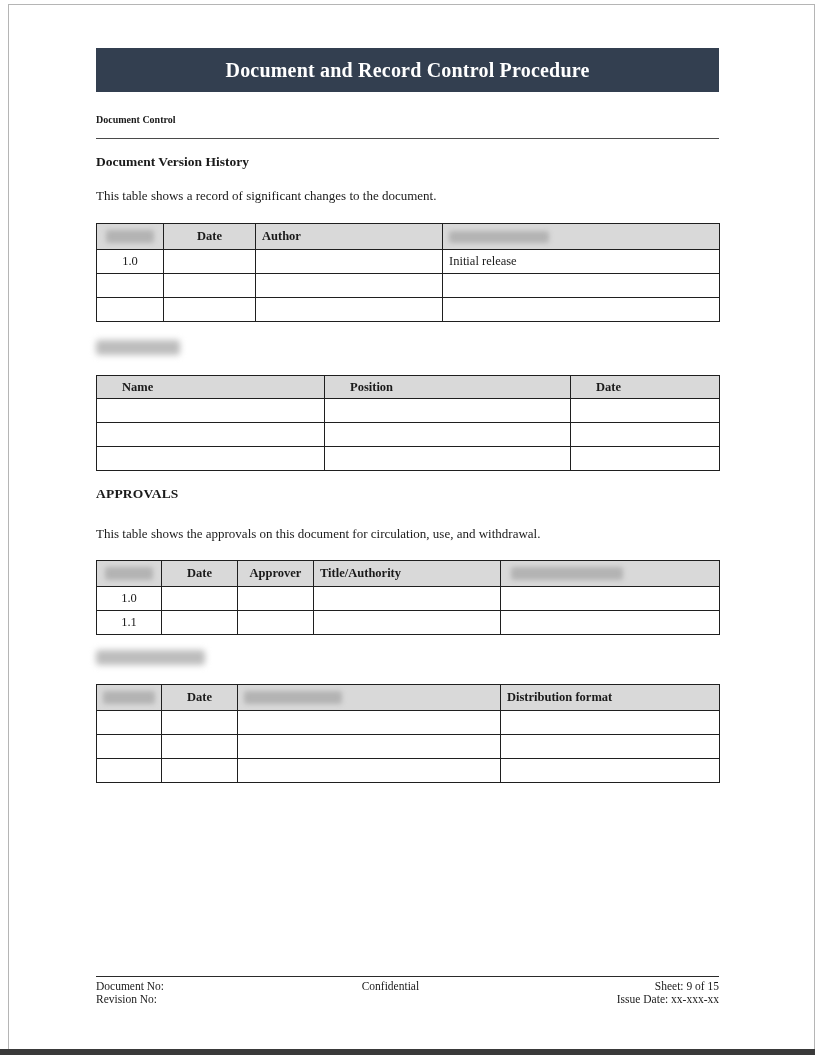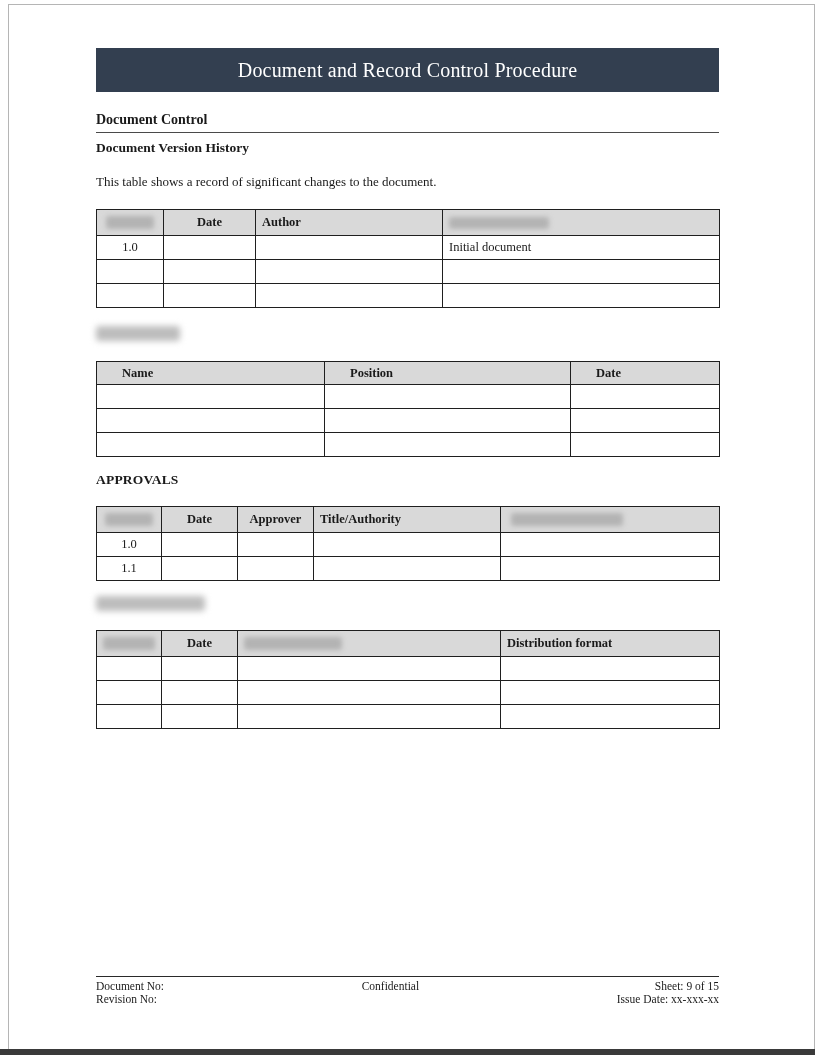--- a/index.html
+++ b/index.html
@@ -16,27 +16,27 @@
   }
   .bottom-bar{
     position:absolute;left:0;right:0;bottom:0;height:6px;background:#3a3a3a;
   }
   .content{position:absolute;left:96px;top:0;width:623px;}
 
   .banner{
     margin-top:48px;height:44px;background:#333F50;
     display:flex;align-items:center;justify-content:center;
   }
-  .banner span{color:#ffffff;font-weight:normal;font-size:20px;letter-spacing:.2px;}
+  .banner span{color:#ffffff;font-weight:bold;font-size:20px;letter-spacing:.2px;}
 
   .doc-control-heading{
-    margin-top:18px;font-size:14px;font-weight:bold;line-height:19px;
-    padding-bottom:3px;border-bottom:1.5px solid #4a4a4a;
-  }
-  .sub-heading{margin-top:8px;font-size:13.5px;font-weight:bold;line-height:14px;}
+    margin-top:18px;font-size:10px;font-weight:bold;line-height:19px;
+    padding-bottom:9px;border-bottom:1.5px solid #4a4a4a;
+  }
+  .sub-heading{margin-top:16px;font-size:13.5px;font-weight:bold;line-height:14px;}
   .intro{margin-top:20px;font-size:13px;line-height:14px;}
   .caps{letter-spacing:.2px;}
   .intro.approvals-intro{margin-top:26px;}
 
   table{
     border-collapse:collapse;table-layout:fixed;width:623px;
     border:1.5px solid #1f1f1f;
     padding-left:7px;
   }
   .t1{margin-top:20px;}
@@ -113,21 +113,21 @@
         <th class="al">
             <span class="hblur blur-w100"></span>
           </th>
       </tr>
     </thead>
     <tbody>
       <tr>
         <td class="ac">1.0</td>
         <td></td>
         <td></td>
-        <td class="al">Initial document</td>
+        <td class="al">Initial release</td>
       </tr>
       <tr>
         <td></td>
         <td></td>
         <td></td>
         <td></td>
       </tr>
       <tr>
         <td></td>
         <td></td>
@@ -166,20 +166,21 @@
       <tr>
           <td></td>
           <td></td>
           <td></td>
         </tr>
     </tbody>
   </table>
 
   <div class="sub-heading caps" style="margin-top:16px;">APPROVALS</div>
 
+  <div class="intro approvals-intro">This table shows the approvals on this document for circulation, use, and withdrawal.</div>
 
   <table class="t3">
     <colgroup>
         <col style="width:65px">
         <col style="width:76px">
         <col style="width:76px">
         <col style="width:187px">
         <col style="width:219px">
       </colgroup>
     <thead>

